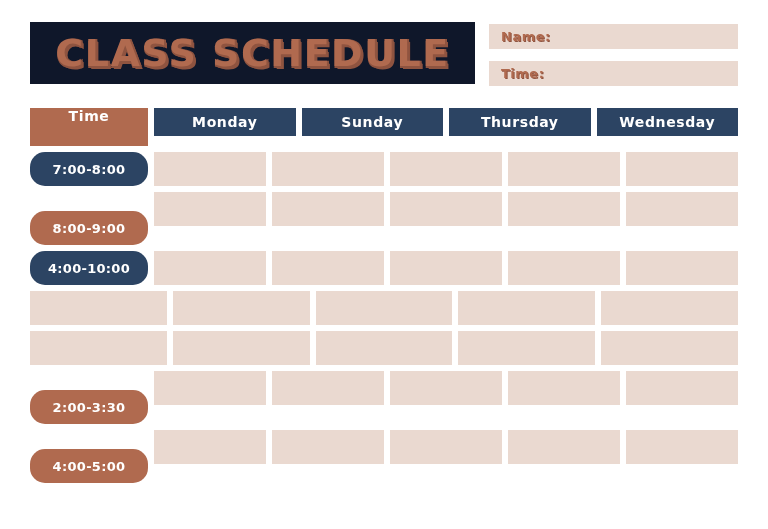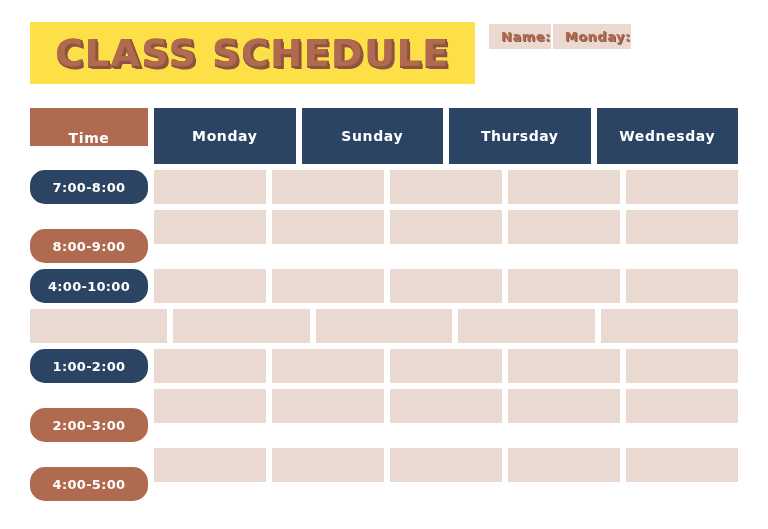--- a/index.html
+++ b/index.html
@@ -23,21 +23,21 @@
   }
 
   
   .header-row {
     display: flex;
     align-items: flex-start;
     gap: 14px;
     height: 62px;
   }
   .title-block {
-    background: #fde047;
+    background: #0f172a;
     flex: 0 0 445px;
     height: 62px;
     display: flex;
     align-items: center;
     justify-content: center;
   }
   .title-text {
     font-family: "DejaVu Sans", sans-serif;
     font-weight: bold;
     font-size: 38px;
@@ -46,22 +46,22 @@
     text-shadow:
       2px 0 0 #8f5440,
       2px 2px 0 #8f5440,
       0 2px 0 #8f5440,
       3px 3px 0 #8f5440;
     white-space: nowrap;
   }
   .meta-block {
     flex: 1 1 auto;
     display: flex;
-    flex-direction: row;
-    gap: 2px;
+    flex-direction: column;
+    gap: 12px;
     padding-top: 2px;
   }
   .meta-line {
     background: #ead9d0;
     height: 25px;
     display: flex;
     align-items: center;
     padding-left: 12px;
   }
   .meta-label {
@@ -90,25 +90,25 @@
   }
   .day-col {
     flex: 1 1 0;
   }
 
   
   .head-time {
     height: 38px;
     background: #b06a4f;
     display: flex;
-    align-items: flex-end;
+    align-items: flex-start;
     justify-content: center;
   }
   .head-day {
-    height: 56px;
+    height: 28px;
     background: #2c4463;
     display: flex;
     align-items: center;
     justify-content: center;
   }
   .head-text {
     font-family: "DejaVu Sans", sans-serif;
     font-weight: bold;
     font-size: 14px;
     color: #ffffff;
@@ -144,21 +144,21 @@
 
   <div class="header-row">
     <div class="title-block">
       <div class="title-text">CLASS SCHEDULE</div>
     </div>
     <div class="meta-block">
       <div class="meta-line">
         <span class="meta-label">Name:</span>
       </div>
       <div class="meta-line">
-        <span class="meta-label">Monday:</span>
+        <span class="meta-label">Time:</span>
       </div>
     </div>
   </div>
 
   <div class="grid">
     <div class="row">
       <div class="cell time-col head-time">
         <span class="head-text">Time</span>
       </div>
       <div class="cell day-col head-day">
@@ -210,33 +210,30 @@
 
     <div class="row">
       <div class="cell day-col slot-cell"></div>
       <div class="cell day-col slot-cell"></div>
       <div class="cell day-col slot-cell"></div>
       <div class="cell day-col slot-cell"></div>
       <div class="cell day-col slot-cell"></div>
     </div>
 
     <div class="row">
-      <div class="cell time-col time-cell navy">
-        <span class="time-text">1:00-2:00</span>
-      </div>
       <div class="cell day-col slot-cell"></div>
       <div class="cell day-col slot-cell"></div>
       <div class="cell day-col slot-cell"></div>
       <div class="cell day-col slot-cell"></div>
       <div class="cell day-col slot-cell"></div>
     </div>
 
     <div class="row">
       <div class="cell time-col time-cell brown">
-        <span class="time-text">2:00-3:00</span>
+        <span class="time-text">2:00-3:30</span>
       </div>
       <div class="cell day-col slot-cell"></div>
       <div class="cell day-col slot-cell"></div>
       <div class="cell day-col slot-cell"></div>
       <div class="cell day-col slot-cell"></div>
       <div class="cell day-col slot-cell"></div>
     </div>
 
 
     <div class="row">

